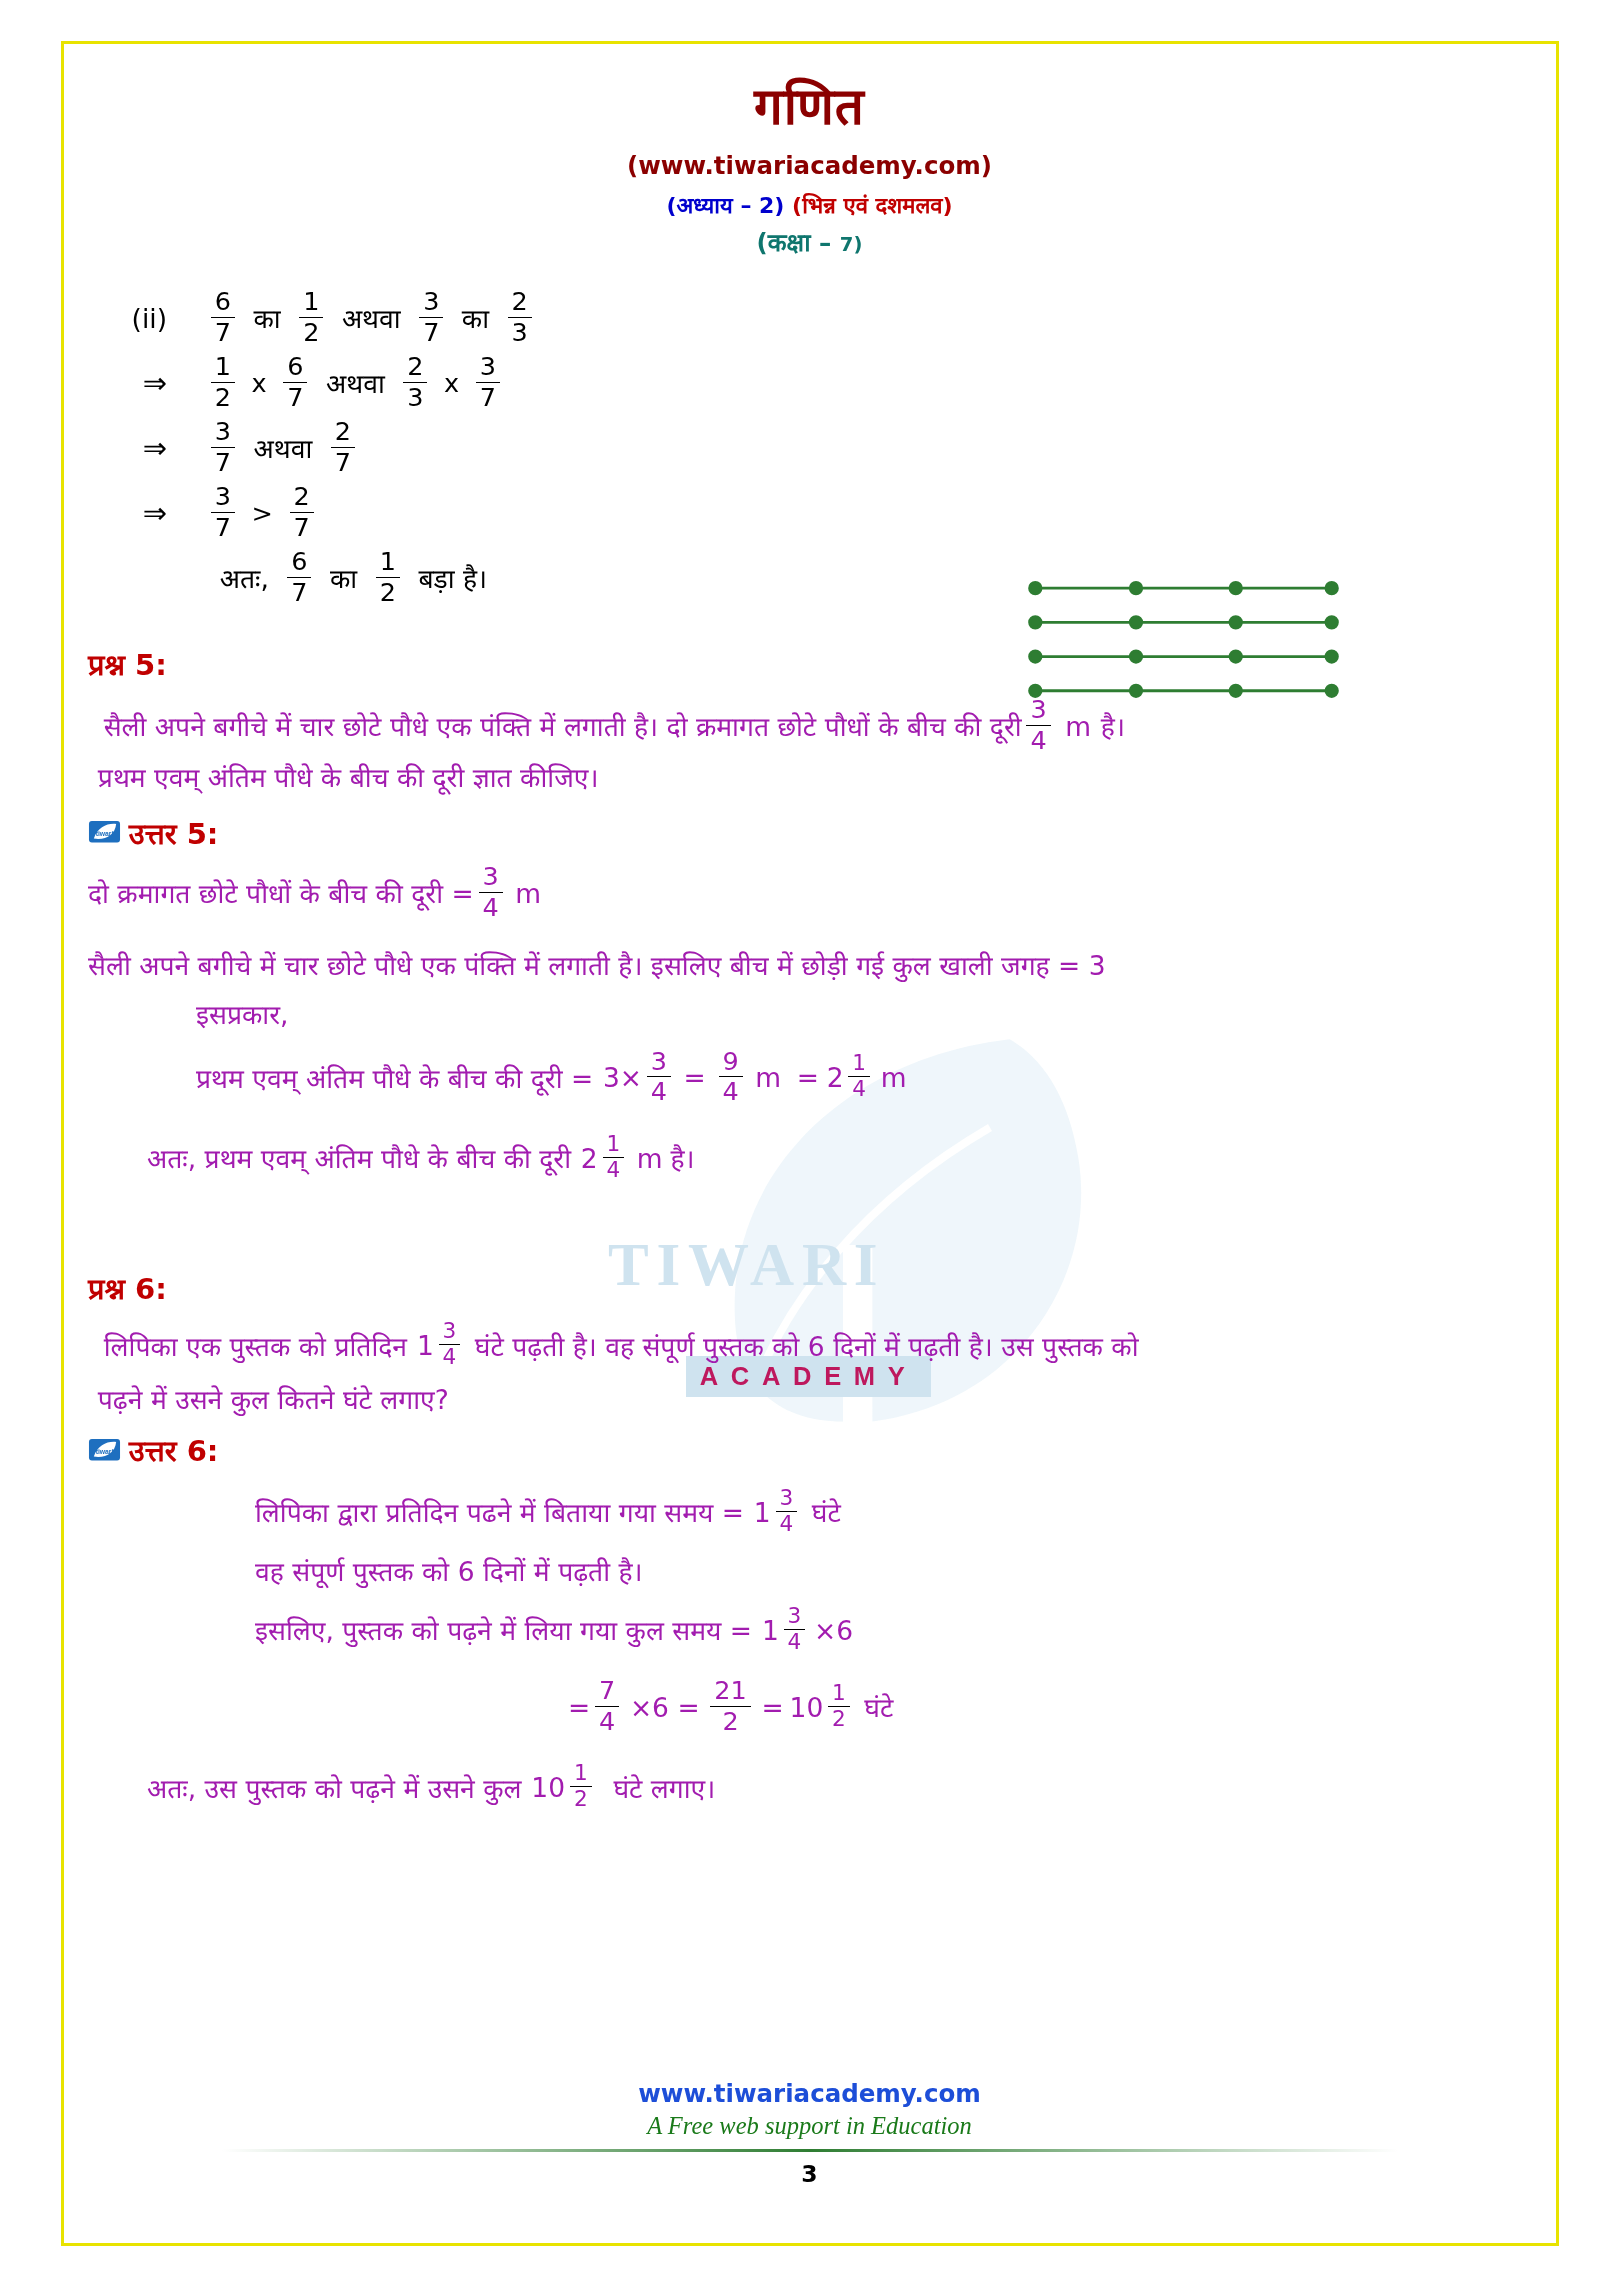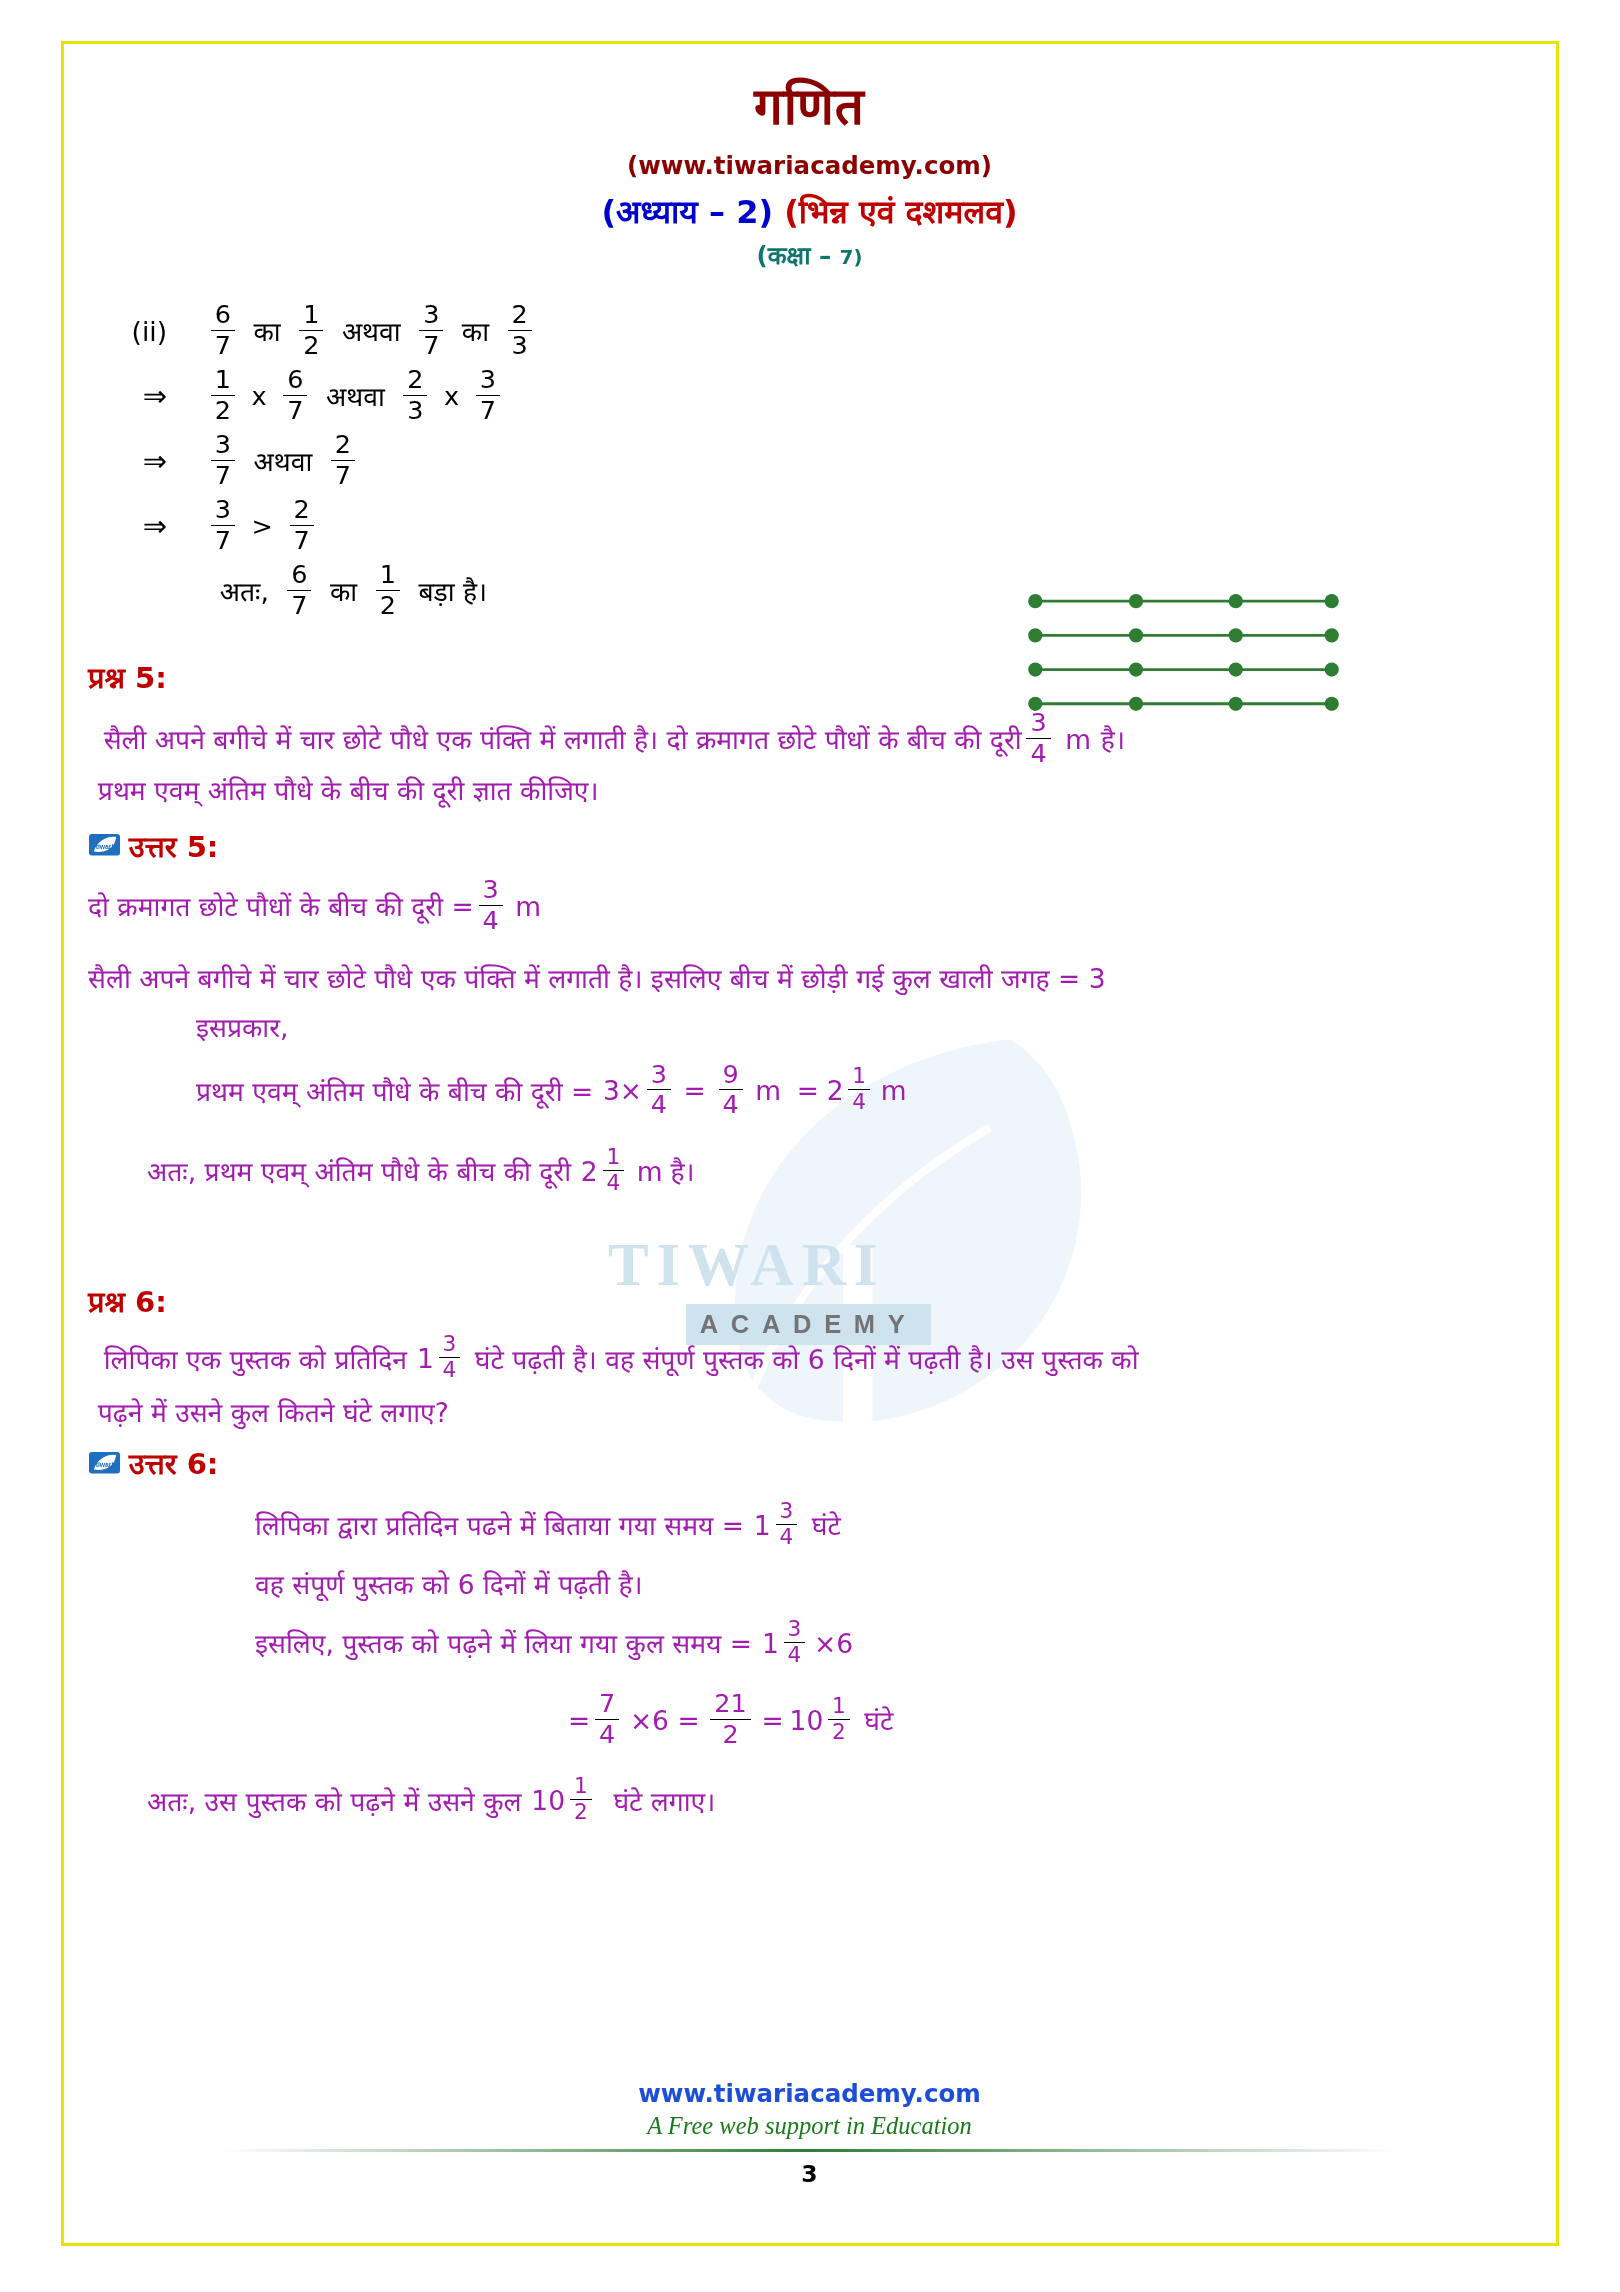--- a/index.html
+++ b/index.html
@@ -51,21 +51,21 @@
     font-family: "DejaVu Sans", sans-serif;
     font-size: 24.5px;
     font-weight: bold;
     color: #8b0000;
     margin-top: 11.8px;
   }
   .title-chapter {
     text-align: center;
     margin-top: 9.8px;
     font-family: "DejaVu Sans", sans-serif;
-    font-size: 32px;
+    font-size: 22px;
     font-weight: bold;
   }
   .title-chapter .blue { color: #0000cd; }
   .title-chapter .red { color: #c00000; }
   .title-class {
     text-align: center;
     margin-top: 5.9px;
     font-family: "DejaVu Sans", sans-serif;
     font-size: 24.5px;
     font-weight: bold;
@@ -187,25 +187,25 @@
     top: 1230px;
     font-family: "Liberation Serif", serif;
     font-size: 61px;
     letter-spacing: 7.8px;
     color: #cfe3ef;
     font-weight: bold;
   }
   .wm-sub {
     position: absolute;
     left: 686px;
-    top: 1304px;
+    top: 1356px;
     font-family: "Liberation Sans", sans-serif;
     font-size: 25.5px;
     letter-spacing: 12.7px;
-    color: #737373;
+    color: #be185d;
     background: #cfe3ef;
     padding: 5.9px 13.7px;
     font-weight: bold;
     text-align: center;
   }
 
   
   .plants {
     position: absolute;
     right: 19.6px;

